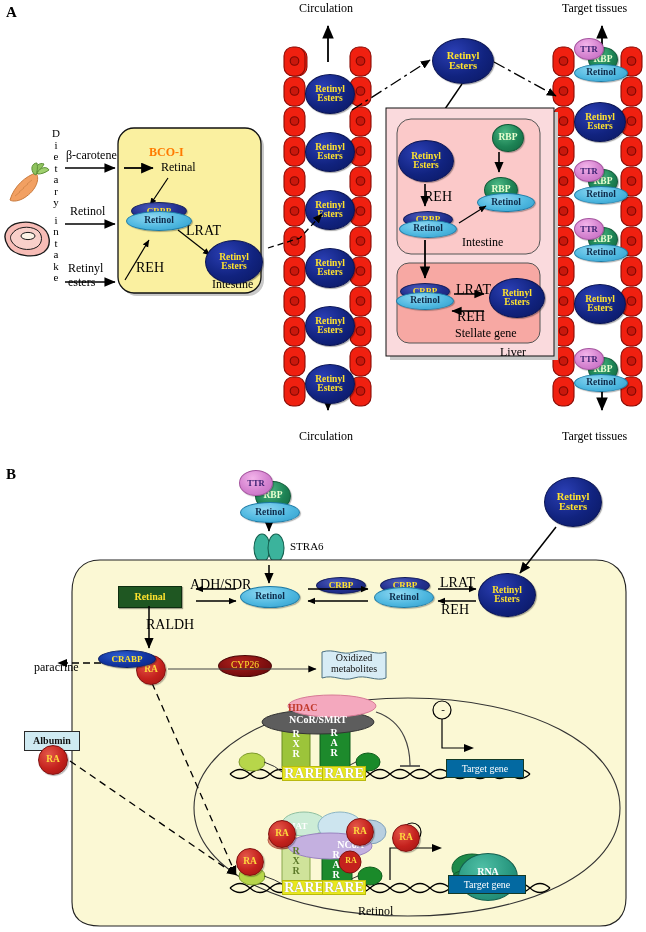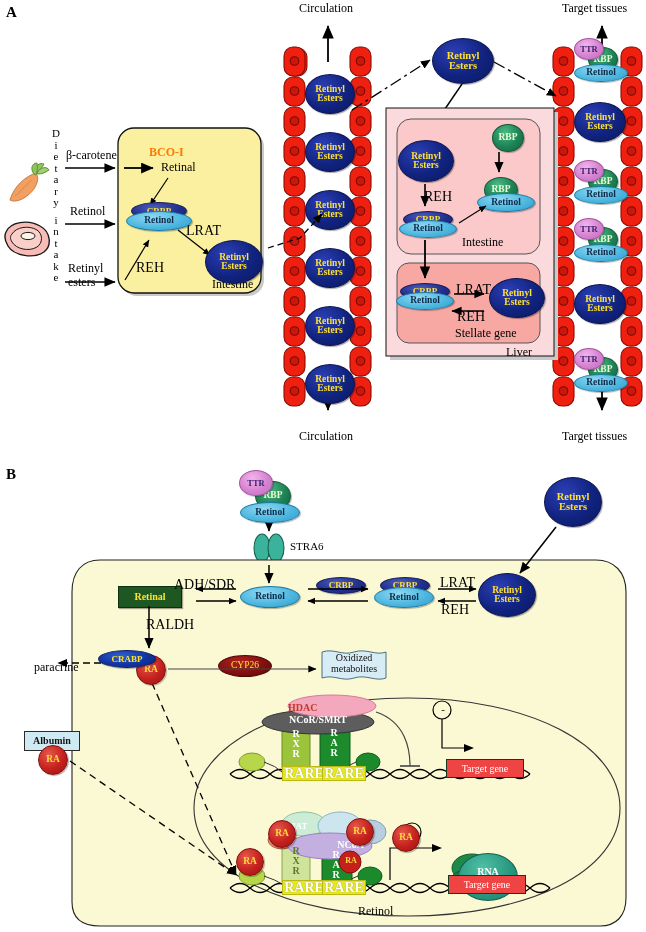--- a/index.html
+++ b/index.html
@@ -69,21 +69,21 @@
   }
   .cyp26-oval{
     border-radius:50%;
     background:radial-gradient(ellipse at 40% 30%, #b0211d 0%, #7e0f0f 60%, #5e0a0a 100%);
     border:1px solid #4d0808;color:#ffe22e;font-weight:normal;font-size:9.5px;
   }
   .albumin-box{
     background:#cfeaf2;border:1px solid #2a2a2a;color:#111;font-size:10px;font-weight:bold;
   }
   .targetgene-box{
-    background:#ef4444;border:1px solid #143a26;color:#ffffff;font-size:10px;
+    background:#0369a1;border:1px solid #143a26;color:#ffffff;font-size:10px;
   }
   .rare-box{
     background:#e8e81d;border:1px solid #b9b910;color:#ffffff;font-weight:bold;font-size:14px;
     text-shadow:0 0 1px #777;
   }
   .rnapol-oval{
     border-radius:50%;
     background:radial-gradient(ellipse at 40% 30%, #4fbfa5 0%, #27967e 60%, #1b7a66 100%);
     border:1px solid #14604f;color:#ffffff;font-weight:bold;font-size:10px;
   }
@@ -469,21 +469,21 @@
 </svg>
 
 <svg class="abs" style="left:386px;top:108px;" width="174" height="255">
   <rect x="4" y="4" width="168" height="248" fill="#c9c9c9"></rect>
   <rect x="0" y="0" width="168" height="248" fill="#fadadd" stroke="#111" stroke-width="1"></rect>
 
   <rect x="11" y="11" width="143" height="135" rx="14" fill="#fbc9c9" stroke="#555" stroke-width="1"></rect>
 
   <rect x="11" y="155" width="143" height="80" rx="12" fill="#f7a8a3" stroke="#555" stroke-width="1"></rect>
 </svg>
-<div class="abs lbl" style="left:500px;top:346px;margin-left:6px;">Liver</div>
+<div class="abs lbl" style="left:500px;top:346px;">Liver</div>
 <div class="abs lbl" style="left:462px;top:236px;">Intestine</div>
 <div class="abs lbl" style="left:455px;top:327px;">Stellate gene</div>
 
 <div class="abs re-oval ellipse-txt" style="left:398px;top:140px;width:54px;height:40px;flex-direction:column;">
   <span>Retinyl</span>
   <span>Esters</span>
 </div>
 <div class="abs lbl-sm" style="left:424px;top:190px;">REH</div>
 <div class="abs crbp-oval ellipse-txt" style="left:403px;top:211px;width:48px;height:15px;">CRBP</div>
 <div class="abs retinol-oval ellipse-txt" style="left:399px;top:220px;width:56px;height:16px;">Retinol</div>
@@ -535,21 +535,21 @@
 <svg class="abs" style="left:70px;top:552px;" width="560" height="378">
   <path d="M30,8 C12,8 2,20 2,40 L2,350 C2,366 12,374 30,374 L530,374 C546,374 556,364 556,346 L556,40 C556,20 544,8 526,8 Z" fill="#fbf8d4" stroke="#222" stroke-width="1.1"></path>
 </svg>
 
 <svg class="abs" style="left:188px;top:694px;" width="440" height="228">
   <path d="M220,4 C340,4 432,50 432,114 C432,178 340,222 220,222 C100,222 6,178 6,114 C6,50 100,4 220,4 Z" fill="none" stroke="#333" stroke-width="1.1"></path>
 </svg>
 <div class="abs nucleus-lbl" style="left:358px;top:904px;">Retinol</div>
 
 <div class="abs retinal-box ellipse-txt" style="left:118px;top:586px;width:62px;height:20px;">Retinal</div>
-<div class="abs lbl-sm" style="left:174px;top:578px;">ADH/SDR</div>
+<div class="abs lbl-sm" style="left:190px;top:578px;">ADH/SDR</div>
 <div class="abs retinol-oval ellipse-txt" style="left:240px;top:586px;width:58px;height:20px;">Retinol</div>
 <div class="abs crbp-oval ellipse-txt" style="left:316px;top:577px;width:48px;height:15px;">CRBP</div>
 <div class="abs crbp-oval ellipse-txt" style="left:380px;top:577px;width:48px;height:15px;">CRBP</div>
 <div class="abs retinol-oval ellipse-txt" style="left:374px;top:587px;width:58px;height:19px;">Retinol</div>
 <div class="abs lbl-sm" style="left:440px;top:576px;">LRAT</div>
 <div class="abs lbl-sm" style="left:441px;top:603px;">REH</div>
 <div class="abs re-oval ellipse-txt" style="left:478px;top:573px;width:56px;height:42px;flex-direction:column;">
   <span>Retinyl</span>
   <span>Esters</span>
 </div>

